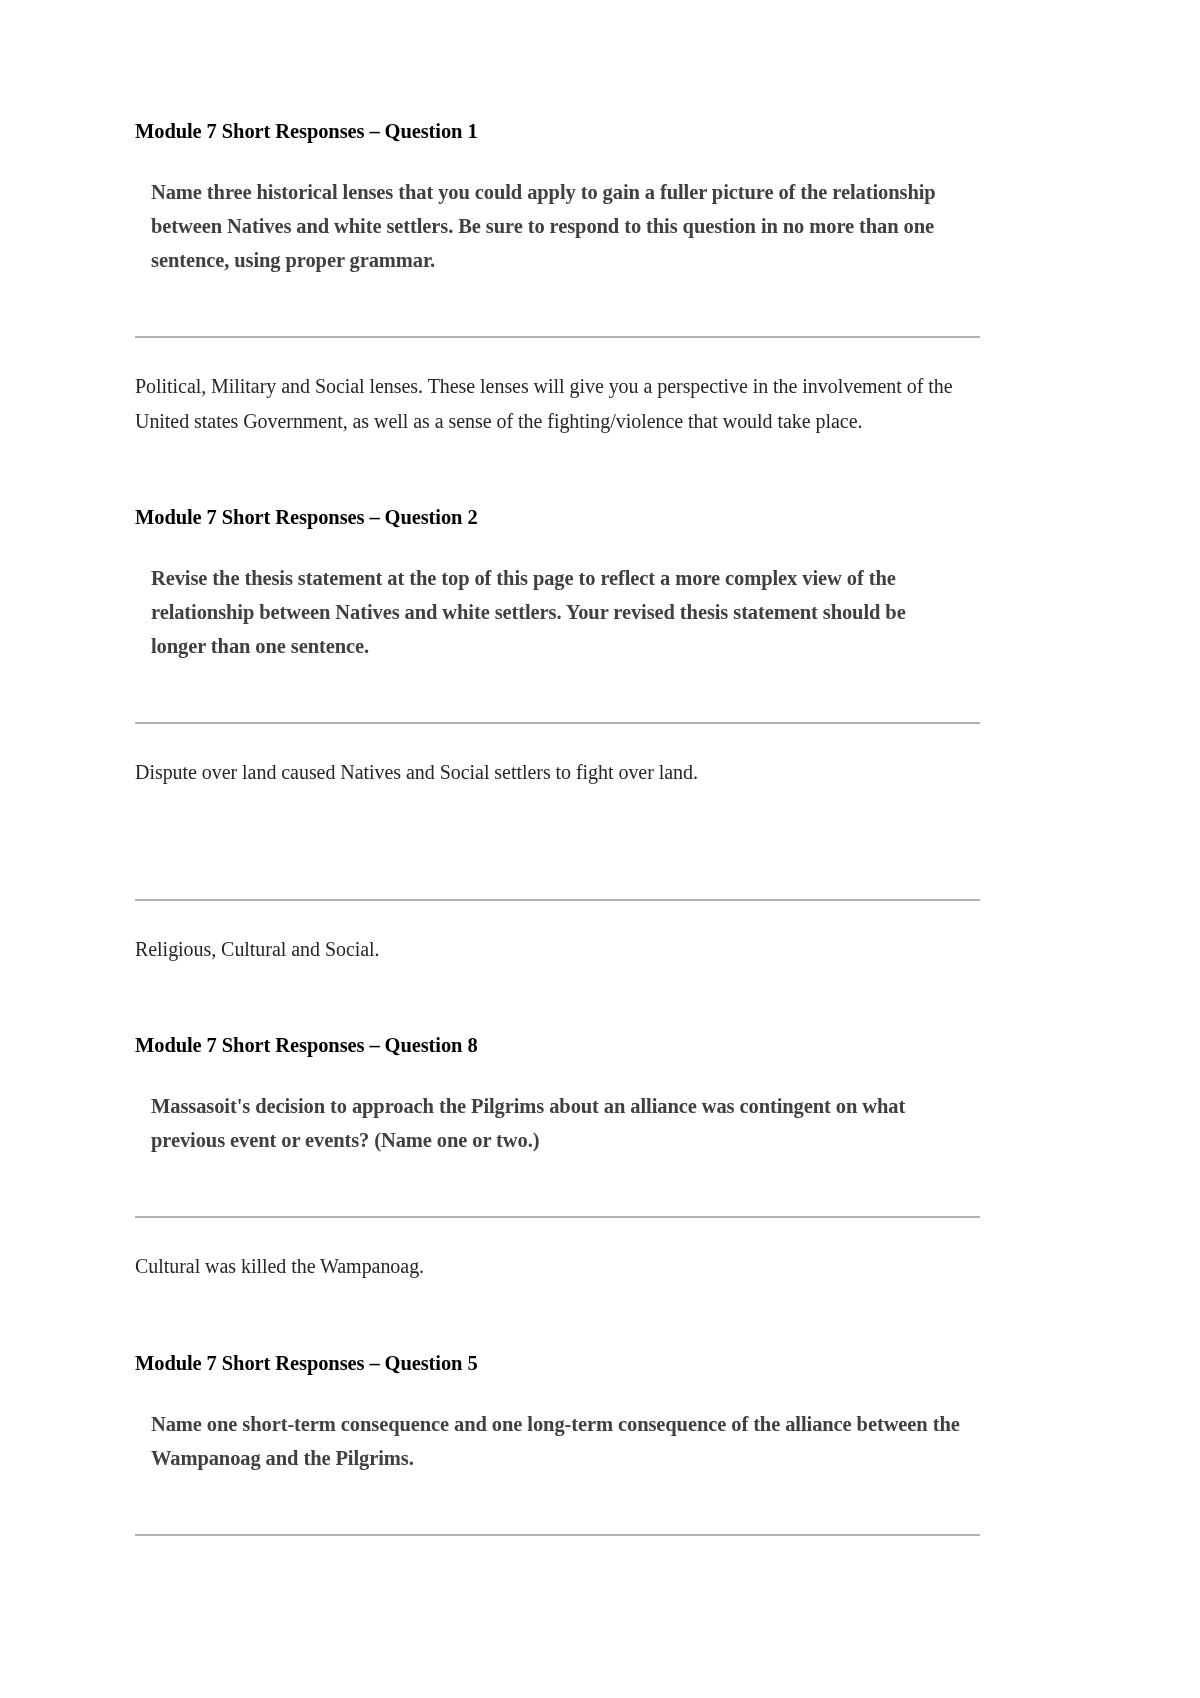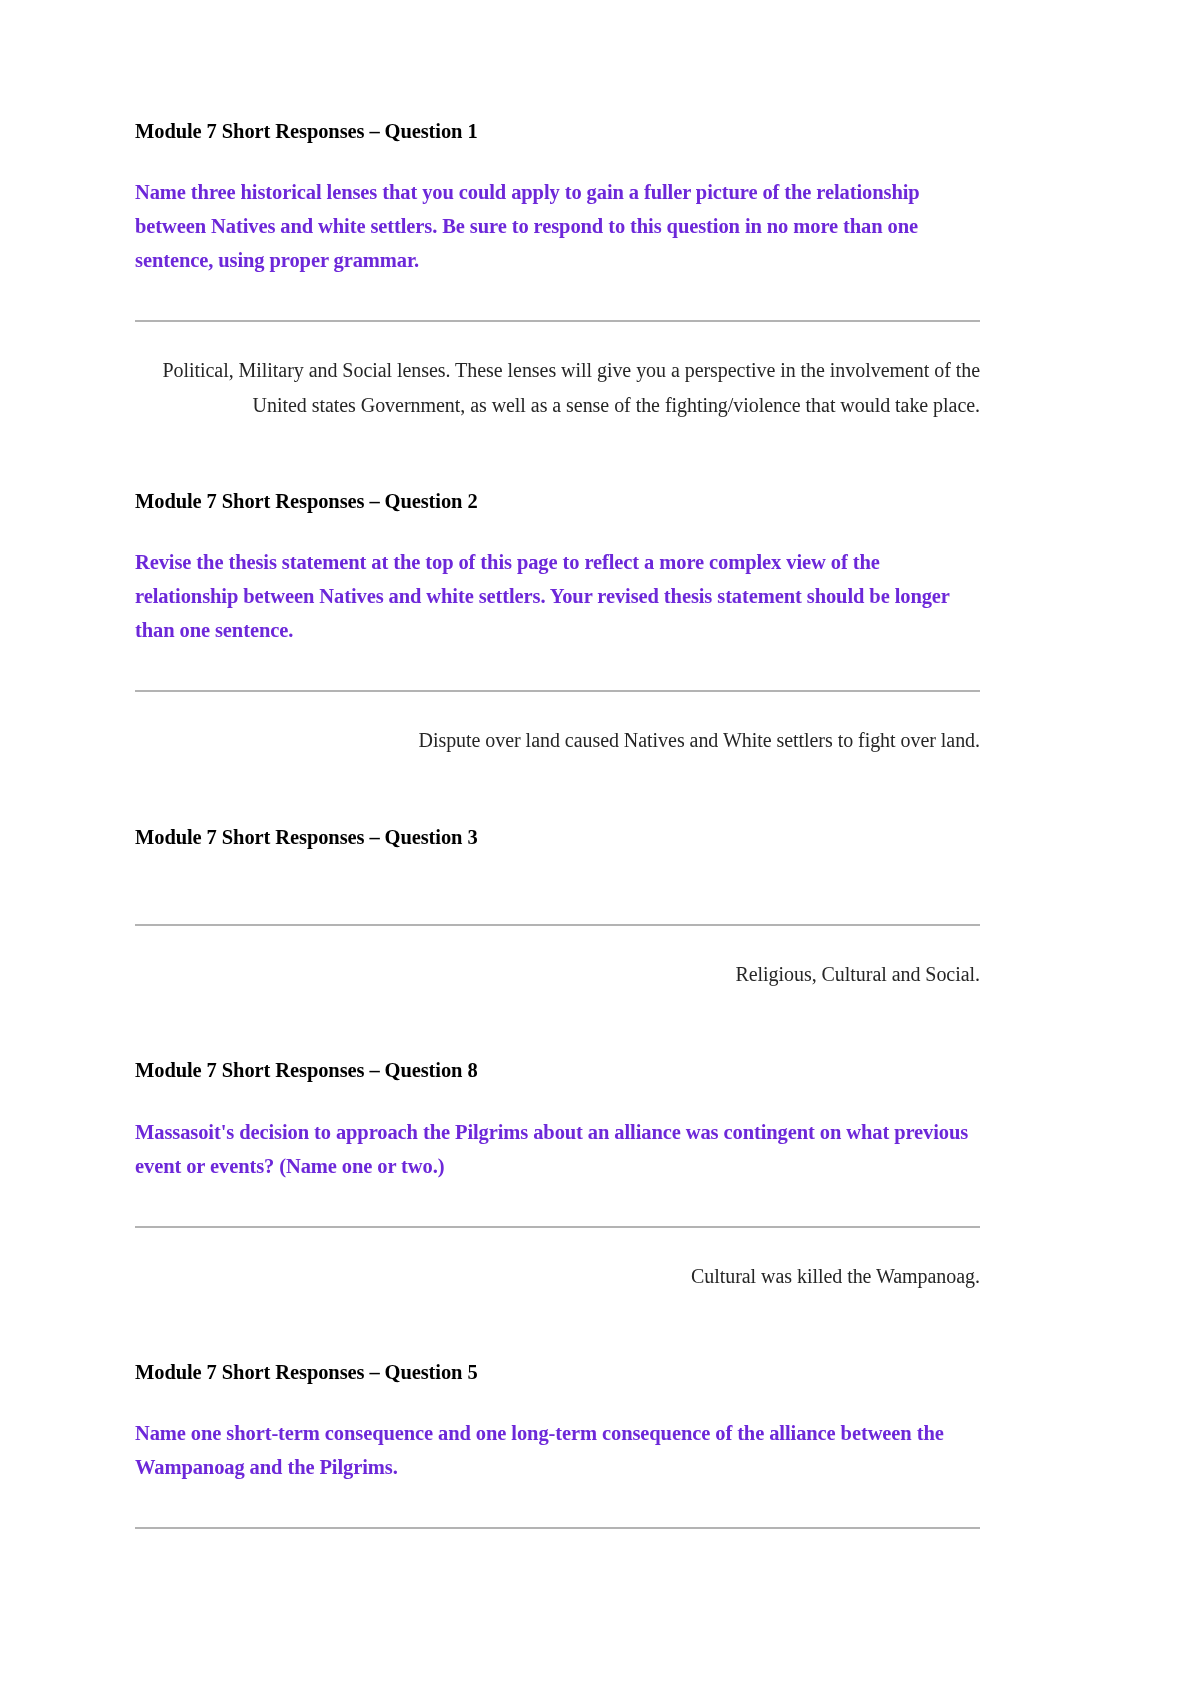--- a/index.html
+++ b/index.html
@@ -33,32 +33,31 @@
     line-height: 1.28;
     letter-spacing: -0.1px;
     margin: 0 0 31px 0;
     color: #000000;
   }
   .q-prompt {
     font-weight: bold;
     font-size: 20.5px;
     line-height: 1.66;
     letter-spacing: -0.1px;
-    margin: 0;
-    color: #6d28d9;
+    margin: 16px;
+    color: #404040;
   }
   
   .a-text {
     font-weight: normal;
     font-size: 20px;
     line-height: 1.72;
     letter-spacing: -0.05px;
     margin: 0;
     color: #262626;
-    text-align: right;
   }
   .divider {
     height: 0;
     border: 0;
     border-top: 2px solid #b3b3b3;
     margin: 0;
     width: 845px;
   }
   
   .sp-prompt-to-rule { height: 43px; }
@@ -82,26 +81,25 @@
       <p class="a-text">Political, Military and Social lenses. These lenses will give you a perspective in the involvement of the United states Government, as well as a sense of the fighting/violence that would take place.</p>
       <div class="sp-answer-to-next"></div>
     </div>
 
     <div class="block">
       <p class="q-heading">Module 7 Short Responses – Question 2</p>
       <p class="q-prompt">Revise the thesis statement at the top of this page to reflect a more complex view of the relationship between Natives and white settlers. Your revised thesis statement should be longer than one sentence.</p>
       <div class="sp-prompt-to-rule"></div>
       <hr class="divider">
       <div class="sp-rule-to-answer"></div>
-      <p class="a-text">Dispute over land caused Natives and White settlers to fight over land.</p>
+      <p class="a-text">Dispute over land caused Natives and Social settlers to fight over land.</p>
       <div class="sp-answer-to-next"></div>
     </div>
 
     <div class="block">
-      <p class="q-heading">Module 7 Short Responses – Question 3</p>
       <div class="sp-prompt-to-rule"></div>
       <hr class="divider">
       <div class="sp-rule-to-answer"></div>
       <p class="a-text">Religious, Cultural and Social.</p>
       <div class="sp-answer-to-next"></div>
     </div>
 
     <div class="block">
       <p class="q-heading">Module 7 Short Responses – Question 8</p>
       <p class="q-prompt">Massasoit's decision to approach the Pilgrims about an alliance was contingent on what previous event or events? (Name one or two.)</p>

